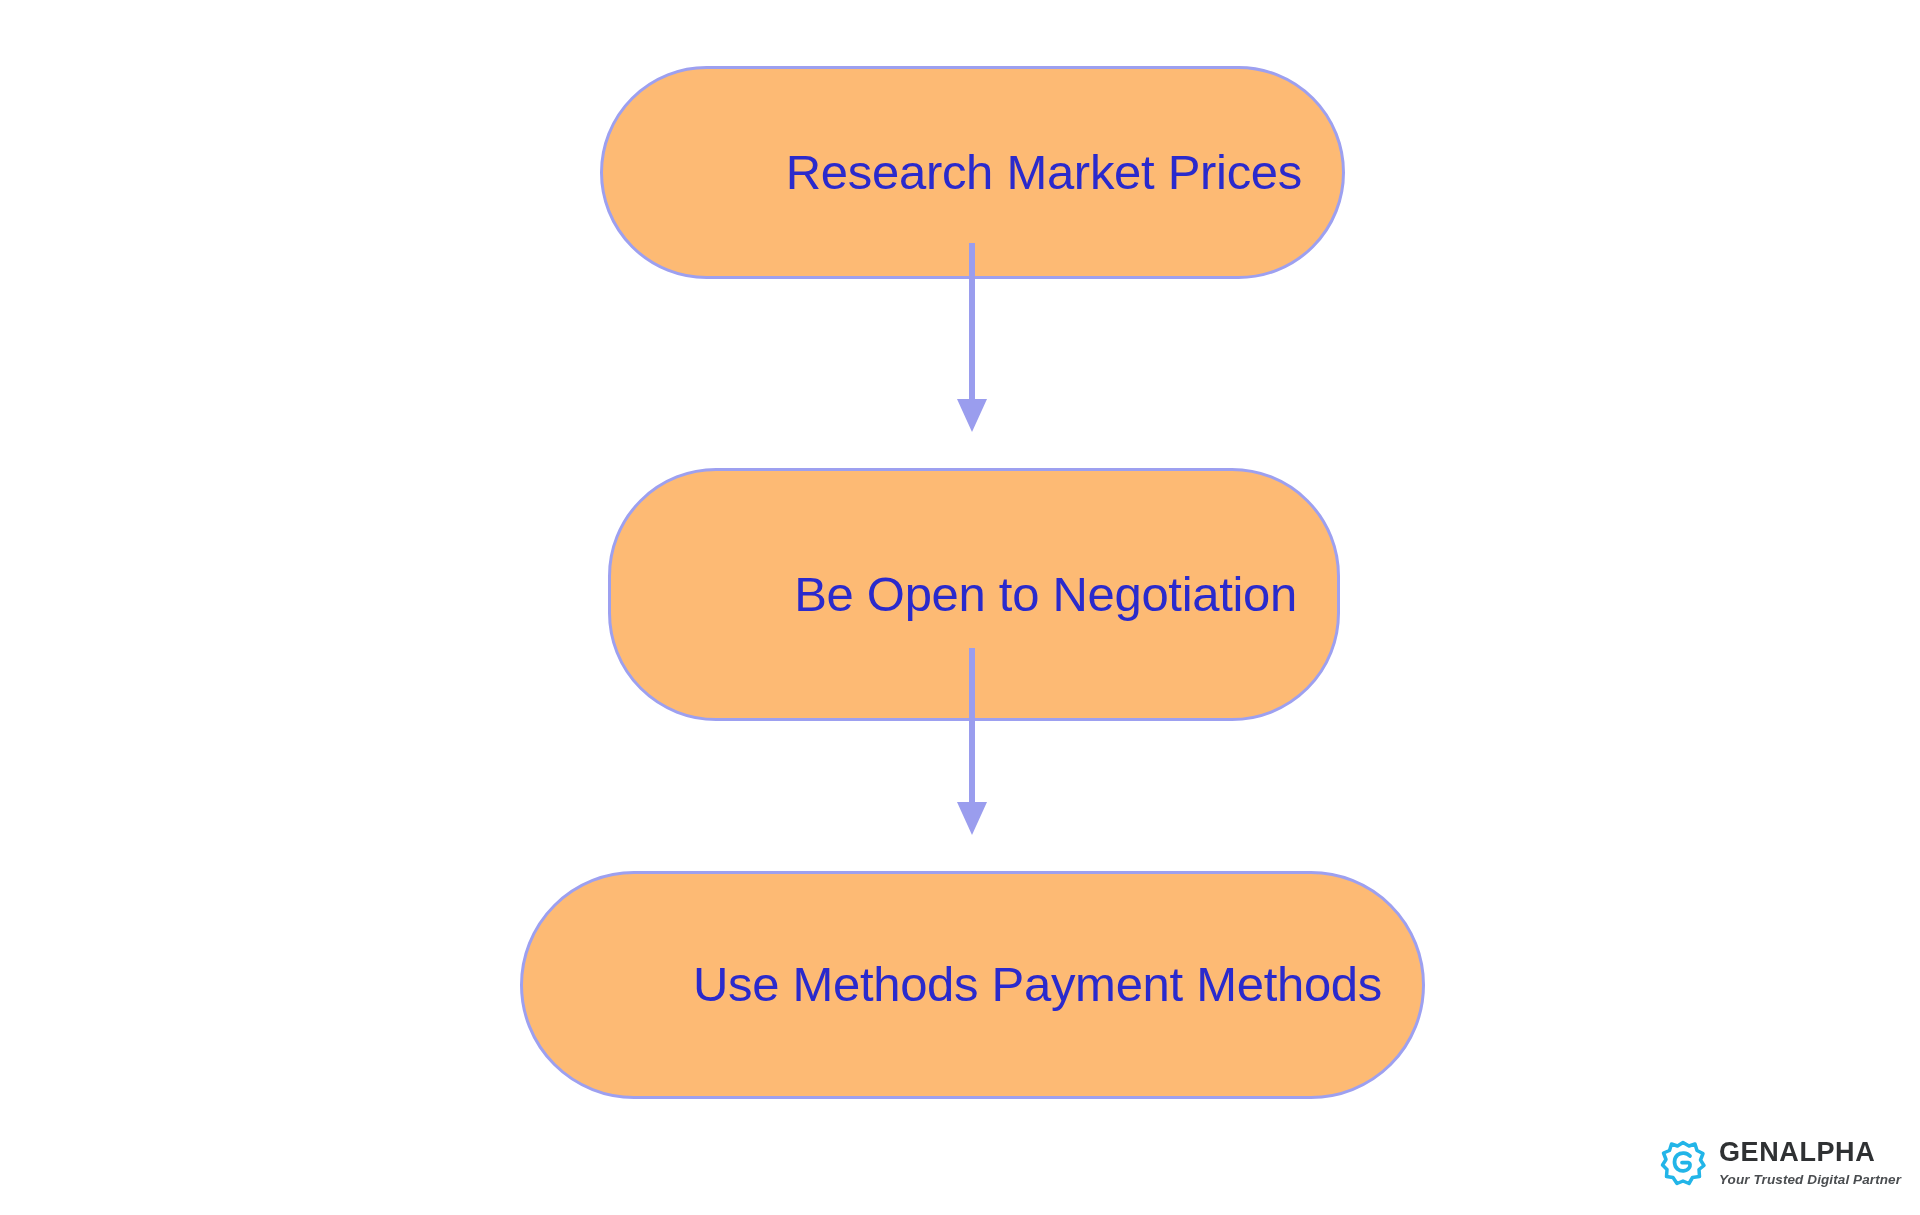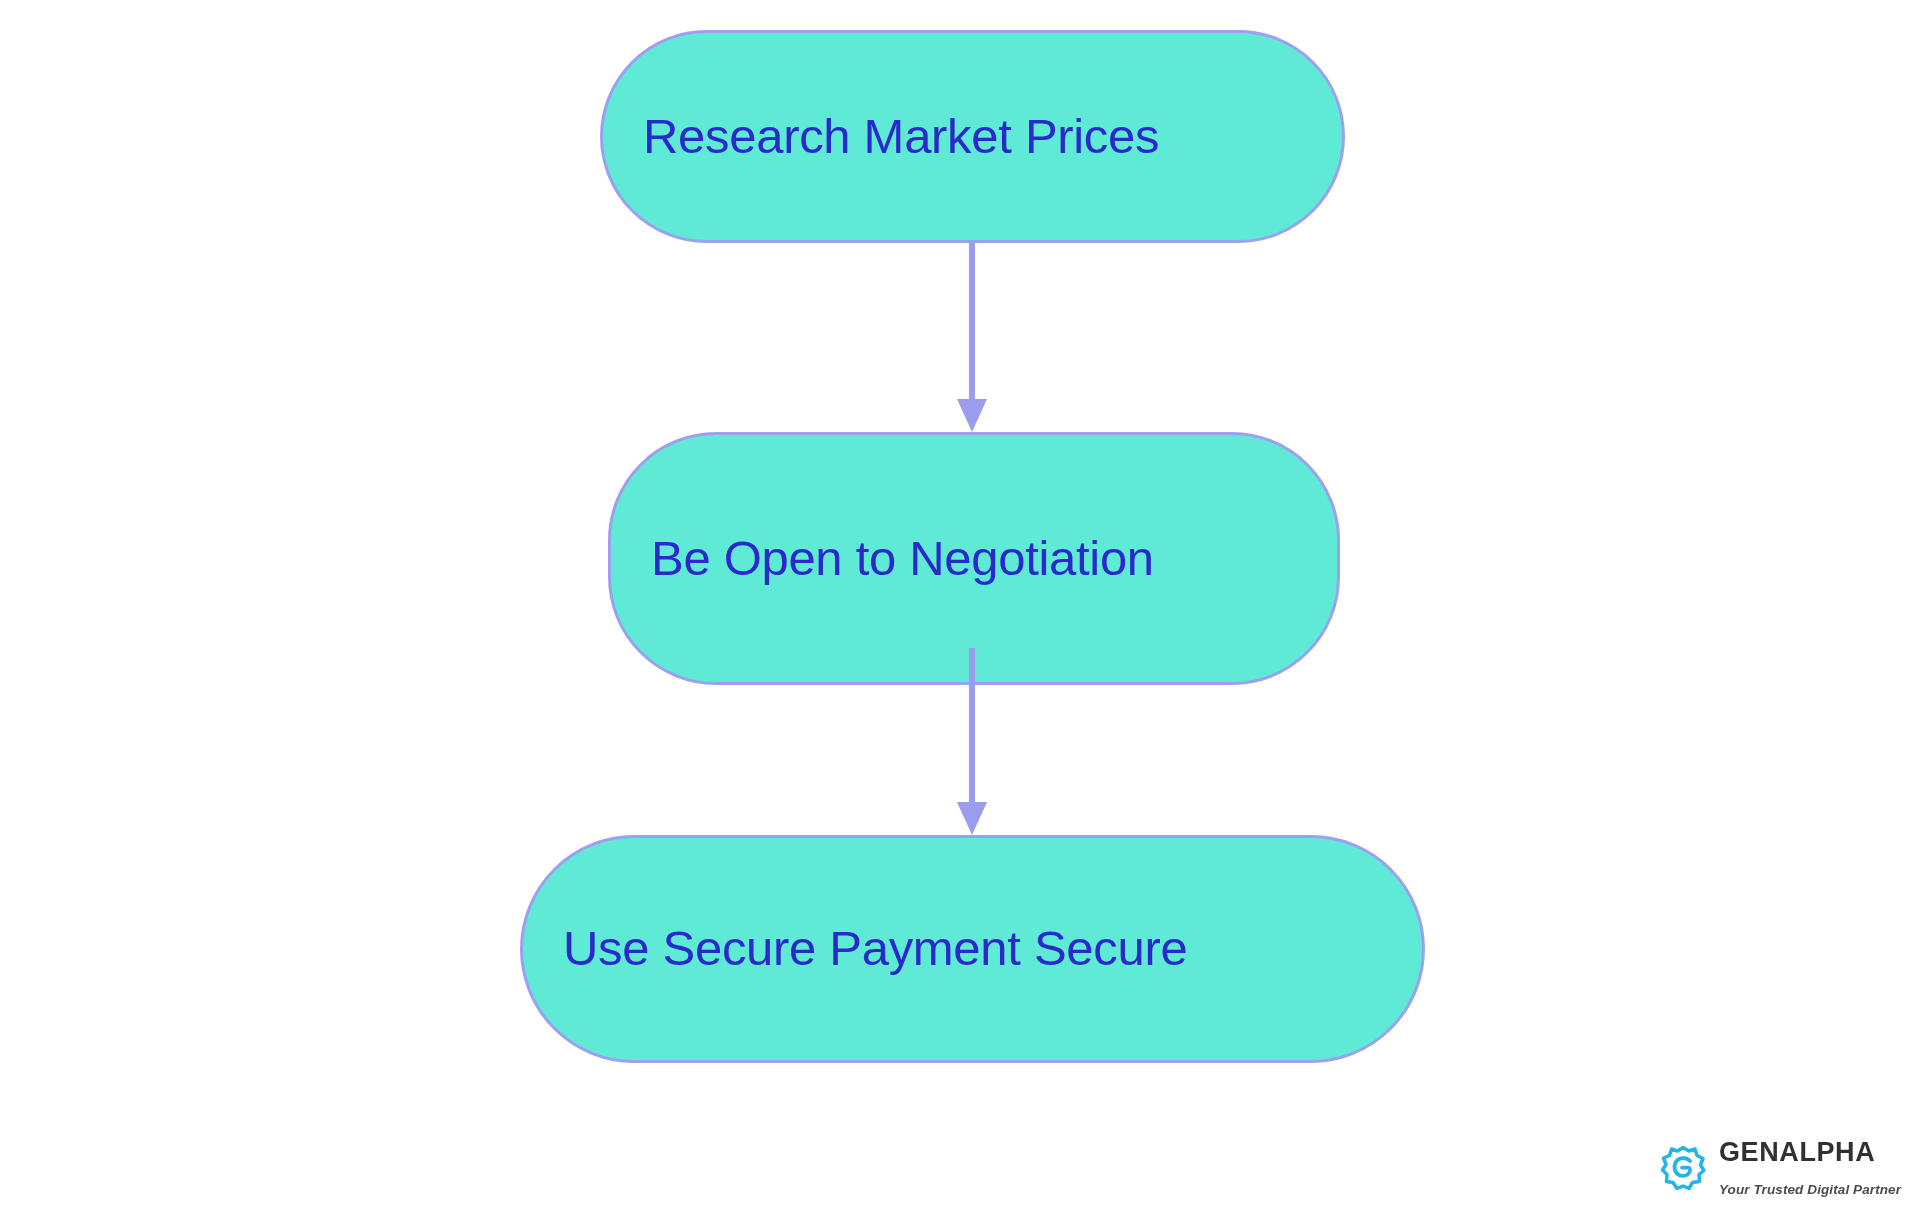--- a/index.html
+++ b/index.html
@@ -22,26 +22,27 @@
     width: 1920px;
     height: 1215px;
     background: #ffffff;
   }
 
   
   .node {
     position: absolute;
     display: flex;
     align-items: center;
-    justify-content: flex-start;
-    background: #5eead4;
+    justify-content: flex-end;
+    background: #fdba74;
     border: 3px solid #9da0f0;
     border-radius: 110px;
     text-align: center;
     padding: 0 40px;
+    margin-top: 36px;
   }
 
   .node-label {
     color: #2a2acc;
     font-family: "Liberation Sans", sans-serif;
     font-size: 49px;
     font-weight: 400;
     line-height: 1.1;
     letter-spacing: -0.3px;
     white-space: nowrap;
@@ -107,38 +108,38 @@
   }
 
   #brand-tagline {
     font-family: "Liberation Sans", sans-serif;
     font-size: 13.5px;
     font-style: italic;
     font-weight: bold;
     letter-spacing: 0.1px;
     color: #4a4d50;
     line-height: 1.2;
-    margin-top: 16px;
+    margin-top: 6px;
   }
 </style>
 </head>
 <body>
 
 <div id="canvas">
 
   <div class="node" id="node-0">
     <span class="node-label">Research Market Prices</span>
   </div>
 
   <div class="node" id="node-1">
     <span class="node-label">Be Open to Negotiation</span>
   </div>
 
   <div class="node" id="node-2">
-    <span class="node-label">Use Secure Payment Secure</span>
+    <span class="node-label">Use Methods Payment Methods</span>
   </div>
 
   <div class="connector" id="connector-0">
     <div class="stem"></div>
     <div class="head"></div>
   </div>
 
   <div class="connector" id="connector-1">
     <div class="stem"></div>
     <div class="head"></div>

